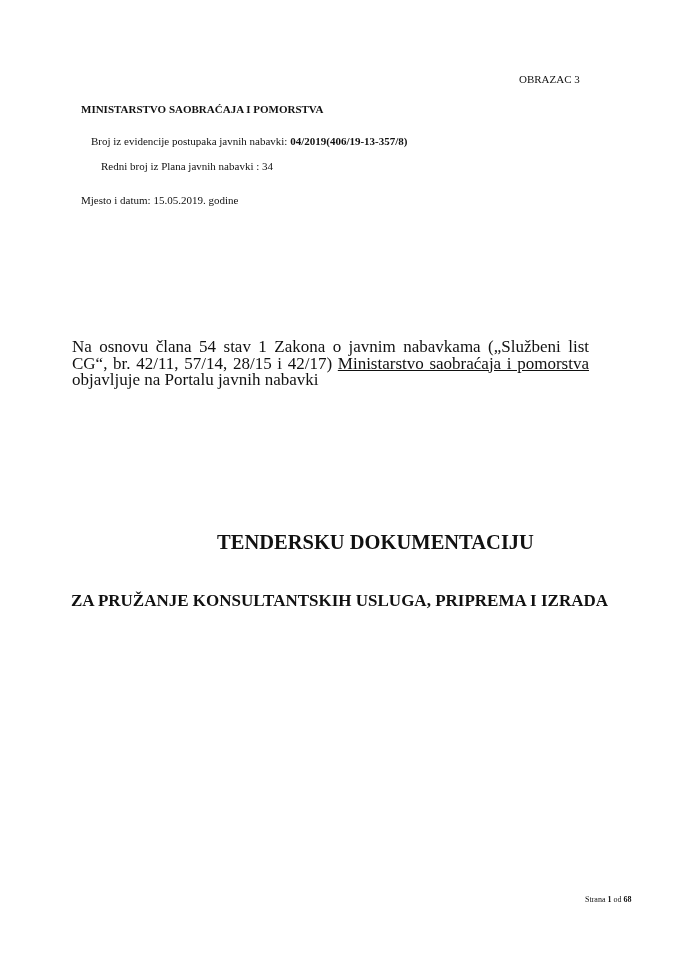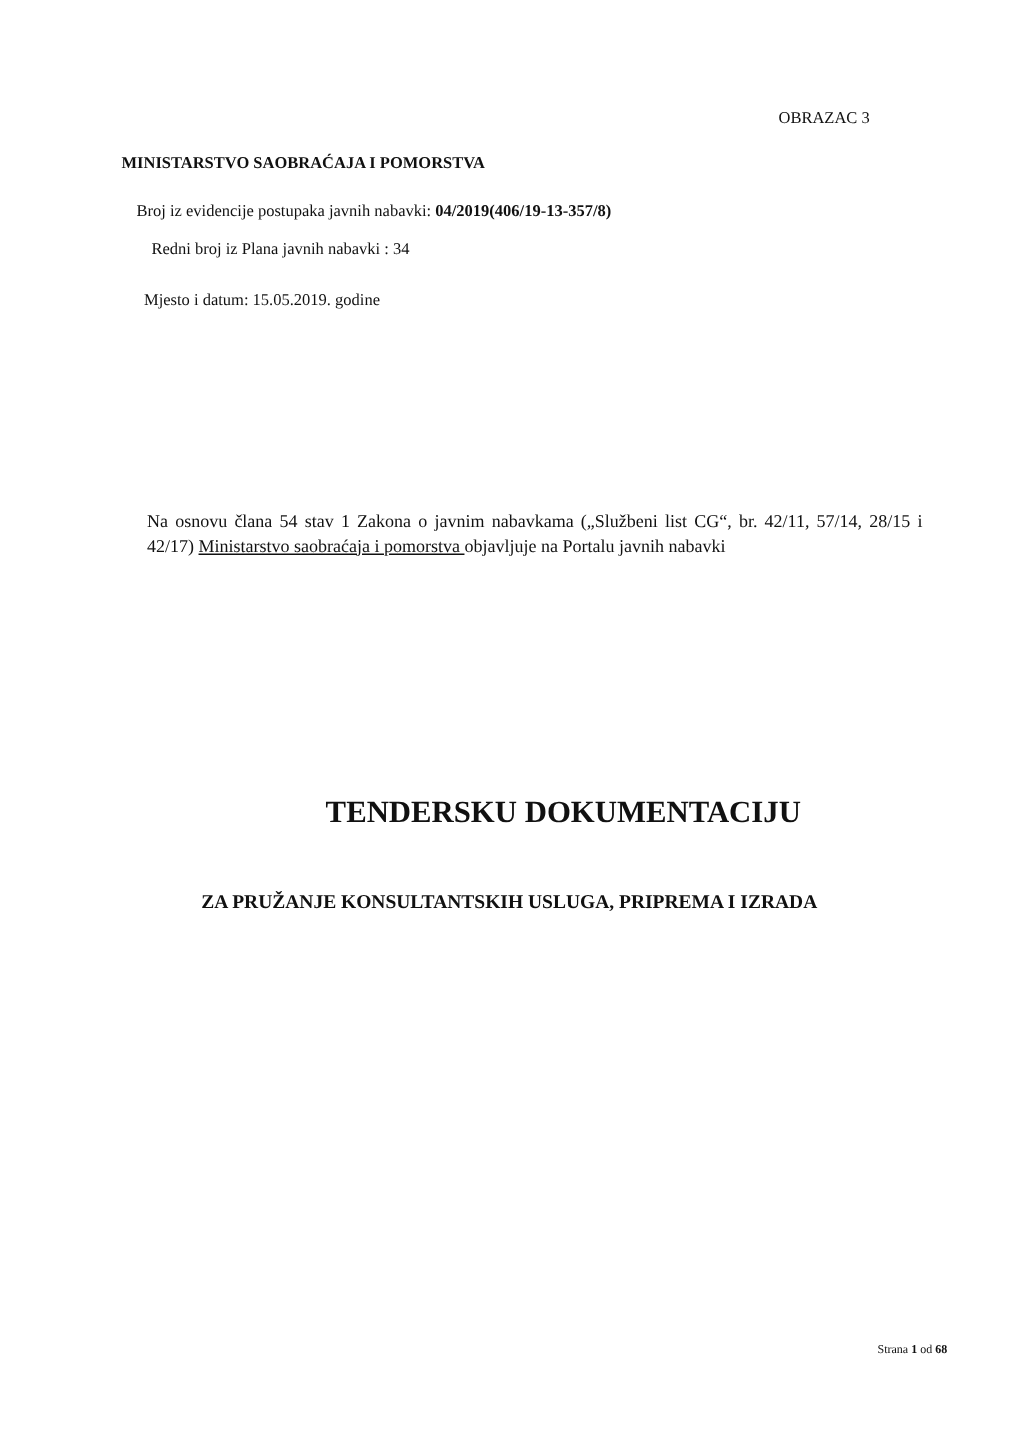--- a/index.html
+++ b/index.html
@@ -1,44 +1,44 @@
 <!DOCTYPE html>
 <html><head>
   <meta charset="utf-8">
   <style>
     html, body { margin: 0; padding: 0; background: #ffffff; }
     body { width: 679px; height: 960px; position: relative; overflow: hidden;
            font-family: "Liberation Serif", serif; color: #111; }
     .abs { position: absolute; white-space: nowrap; }
     .t13 { font-size: 11px; }
     .b { font-weight: bold; }
-    .para { position: absolute; left: 98px; width: 517px; top: 339px;
-            font-size: 12px; line-height: 16.5px; text-align: justify; }
+    .para { position: absolute; left: 72px; width: 517px; top: 339px;
+            font-size: 17px; line-height: 16.5px; text-align: justify; }
     .para u { text-decoration: underline; }
     .title { position: absolute; left: 0; width: 679px; text-align: center;
              font-weight: bold; font-size: 20.5px; line-height: 24px; top: 530px; margin-left: 36px; }
     .subtitle { position: absolute; left: 0; width: 679px; text-align: center;
-                font-weight: bold; font-size: 13px; line-height: 15px; top: 593px; }
+                font-weight: bold; font-size: 17px; line-height: 15px; top: 593px; }
     .footer { position: absolute; left: 545px; top: 895px; font-size: 8px; padding-left: 40px; }
   </style>
 </head>
 <body>
 
 <div>
   <div class="abs t13" style="left:519px; top:73px;">OBRAZAC  3</div>
 
   <div class="abs t13 b" style="left:81px; top:103px;">MINISTARSTVO SAOBRAĆAJA I POMORSTVA</div>
 
   <div class="abs t13" style="left:81px; top:135px;margin-left:10px;">
     <span>Broj iz evidencije postupaka javnih nabavki: </span><span class="b">04/2019(406/19-13-357/8)</span>
   </div>
 
   <div class="abs t13" style="left:81px; top:160px;margin-left:20px;">Redni broj iz Plana javnih nabavki : 34</div>
 
-  <div class="abs t13" style="left:96px; top:194px;">Mjesto i datum: 15.05.2019. godine</div>
+  <div class="abs t13" style="left:81px; top:194px;">Mjesto i datum: 15.05.2019. godine</div>
 
   <div class="para">
     <span>Na osnovu člana 54 stav 1 Zakona o javnim nabavkama  („Službeni list CG“, br. 42/11, 57/14, 28/15 i 42/17) </span><u>Ministarstvo saobraćaja i pomorstva </u><span>objavljuje na Portalu javnih nabavki</span>
   </div>
 
   <div class="title">
     <div>TENDERSKU DOKUMENTACIJU</div>
   </div>
 
   <div class="subtitle">

